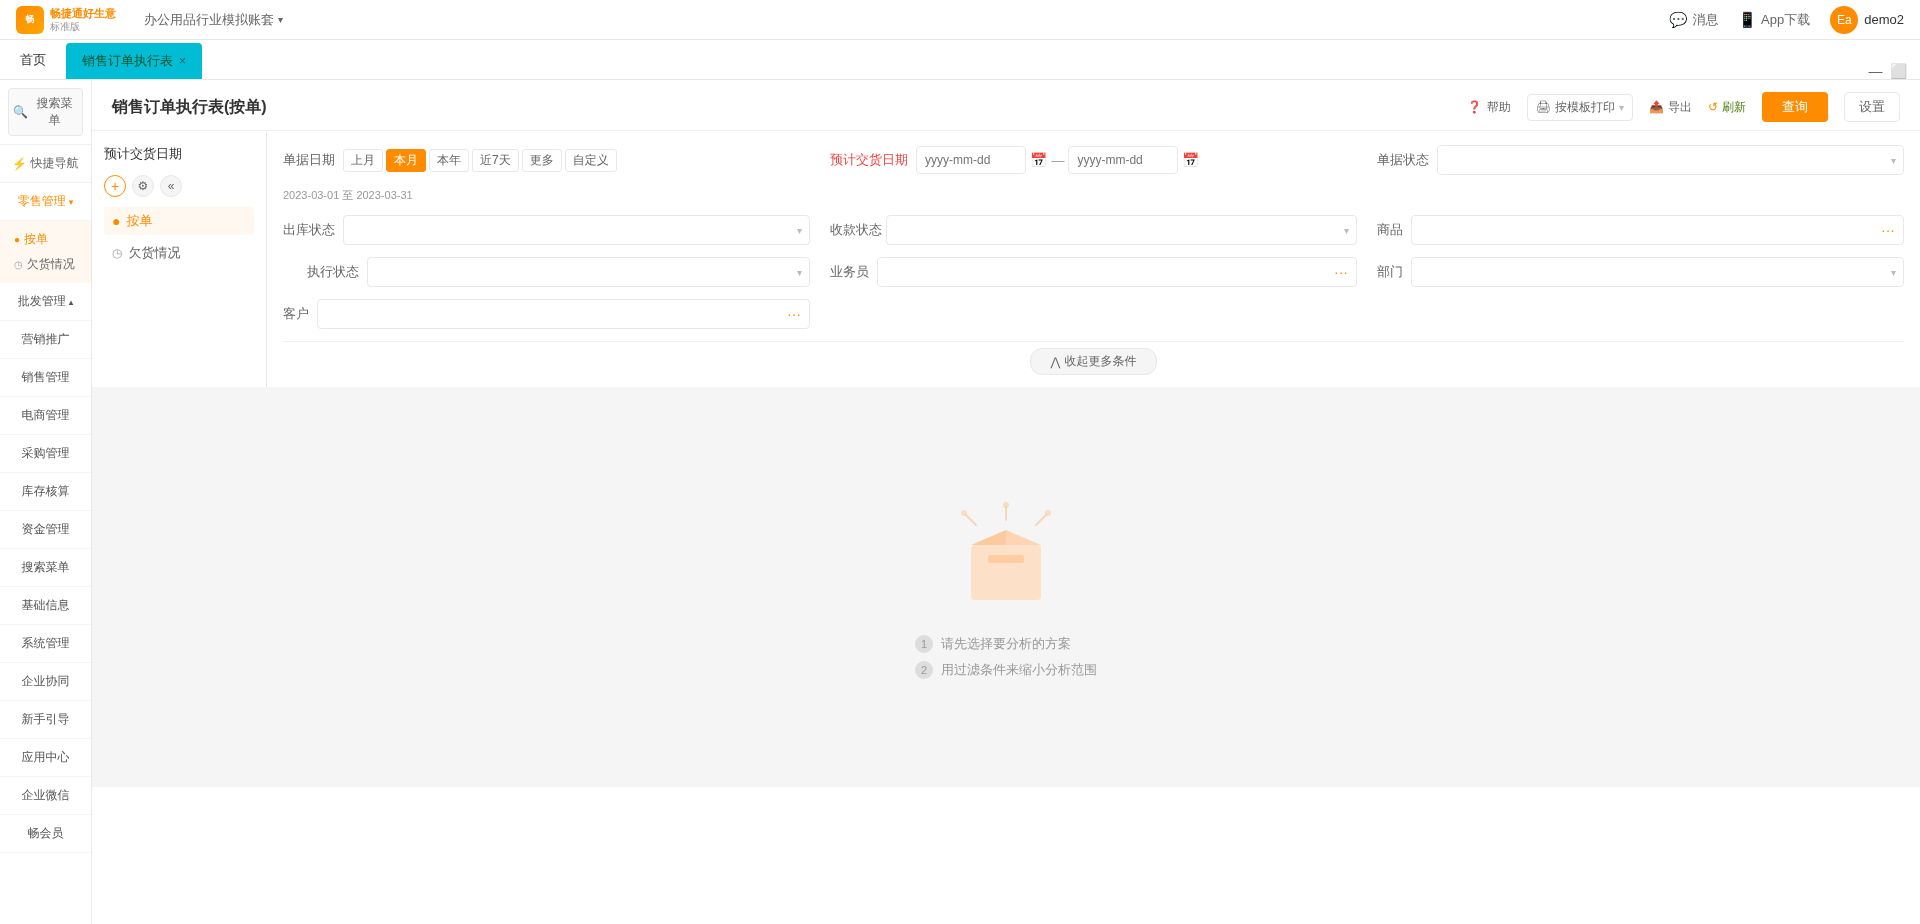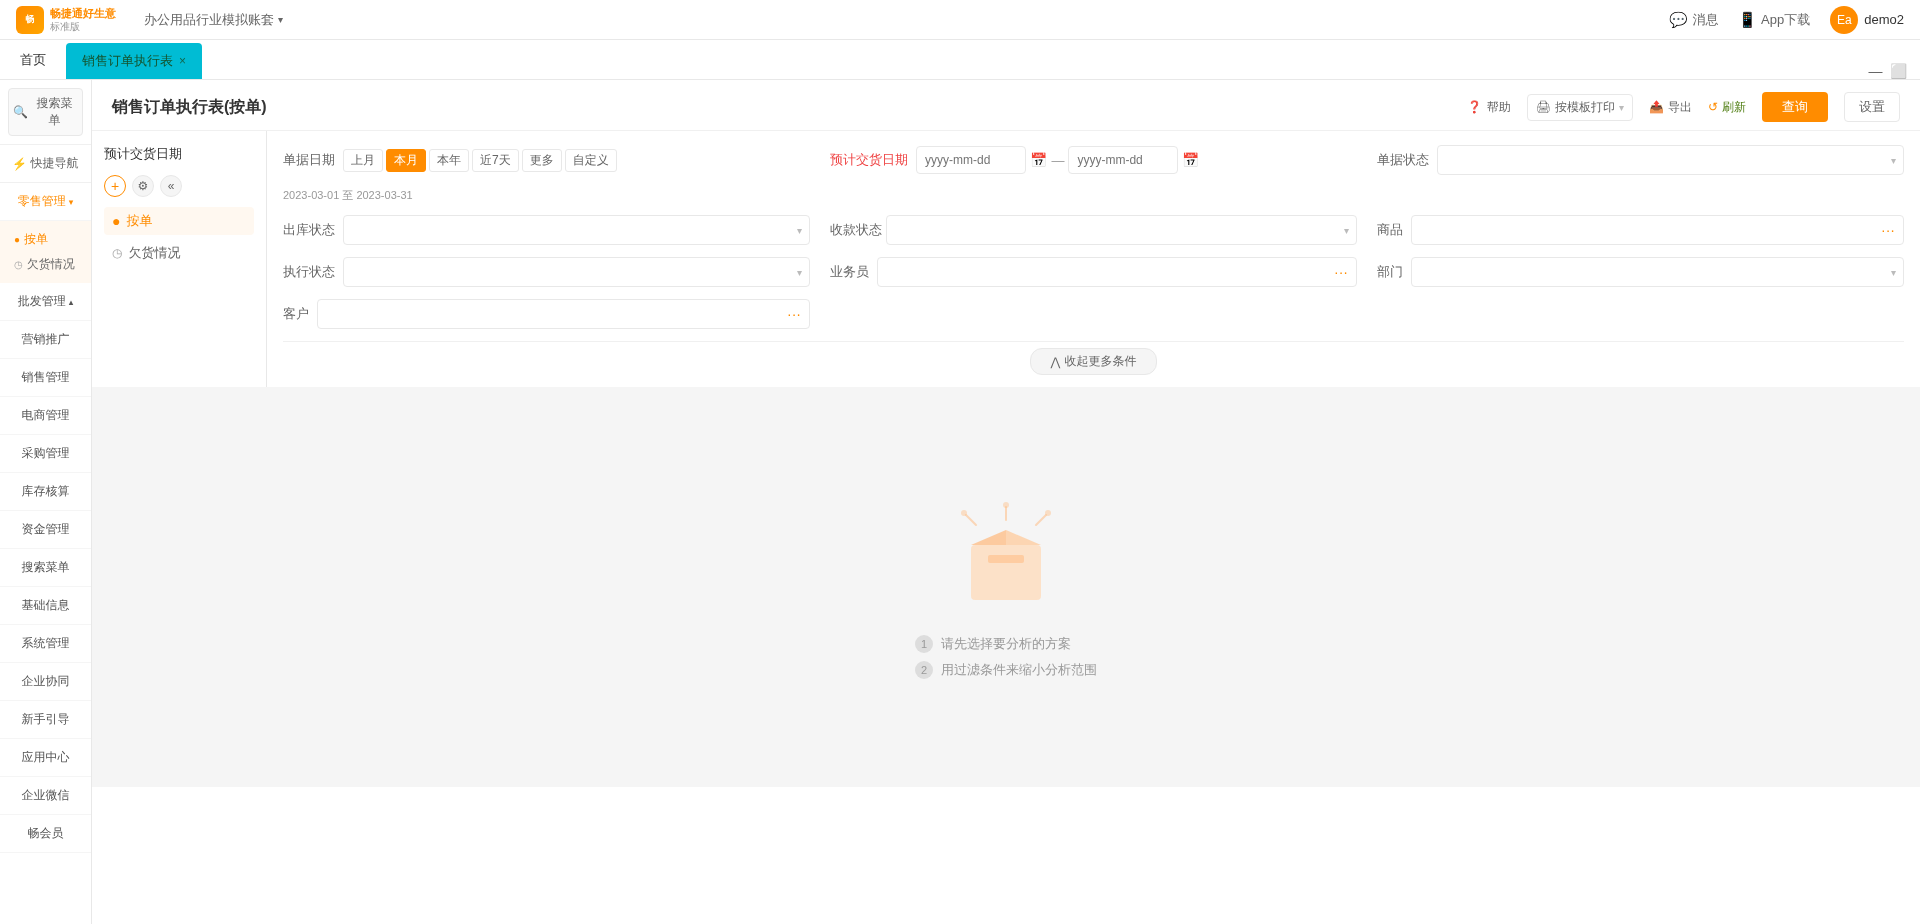--- a/index.html
+++ b/index.html
@@ -296,21 +296,21 @@
             <span style="color:#666;font-size:13px;white-space:nowrap;">商品</span>
             <div style="flex:1;display:flex;align-items:center;border:1px solid #e8e8e8;border-radius:4px;height:30px;padding:0 8px;">
               <input type="text" style="flex: 1 1 0%; border: none; outline: none; font-size: 13px;">
               <span style="color:#ff8c00;font-size:14px;cursor:pointer;margin-left:4px;">···</span>
             </div>
           </div>
         </div>
 
         <div style="display:grid;grid-template-columns:1fr 1fr 1fr;gap:12px 20px;margin-bottom:12px;align-items:center;">
 
-          <div style="display:flex;align-items:center;gap:8px;">
+          <div style="display:flex;align-items:center;gap:8px;margin-left:24px;">
             <span style="color:#666;font-size:13px;white-space:nowrap;">执行状态</span>
             <div style="flex:1;position:relative;">
               <select style="width:100%;height:30px;border:1px solid #e8e8e8;border-radius:4px;padding:0 24px 0 8px;font-size:13px;color:#333;outline:none;background:#fff;appearance:none;cursor:pointer;">
                 <option value=""></option>
               </select>
               <span style="position:absolute;right:8px;top:50%;transform:translateY(-50%);color:#bbb;font-size:10px;pointer-events:none;">▾</span>
             </div>
           </div>
 
           <div style="display:flex;align-items:center;gap:8px;">

